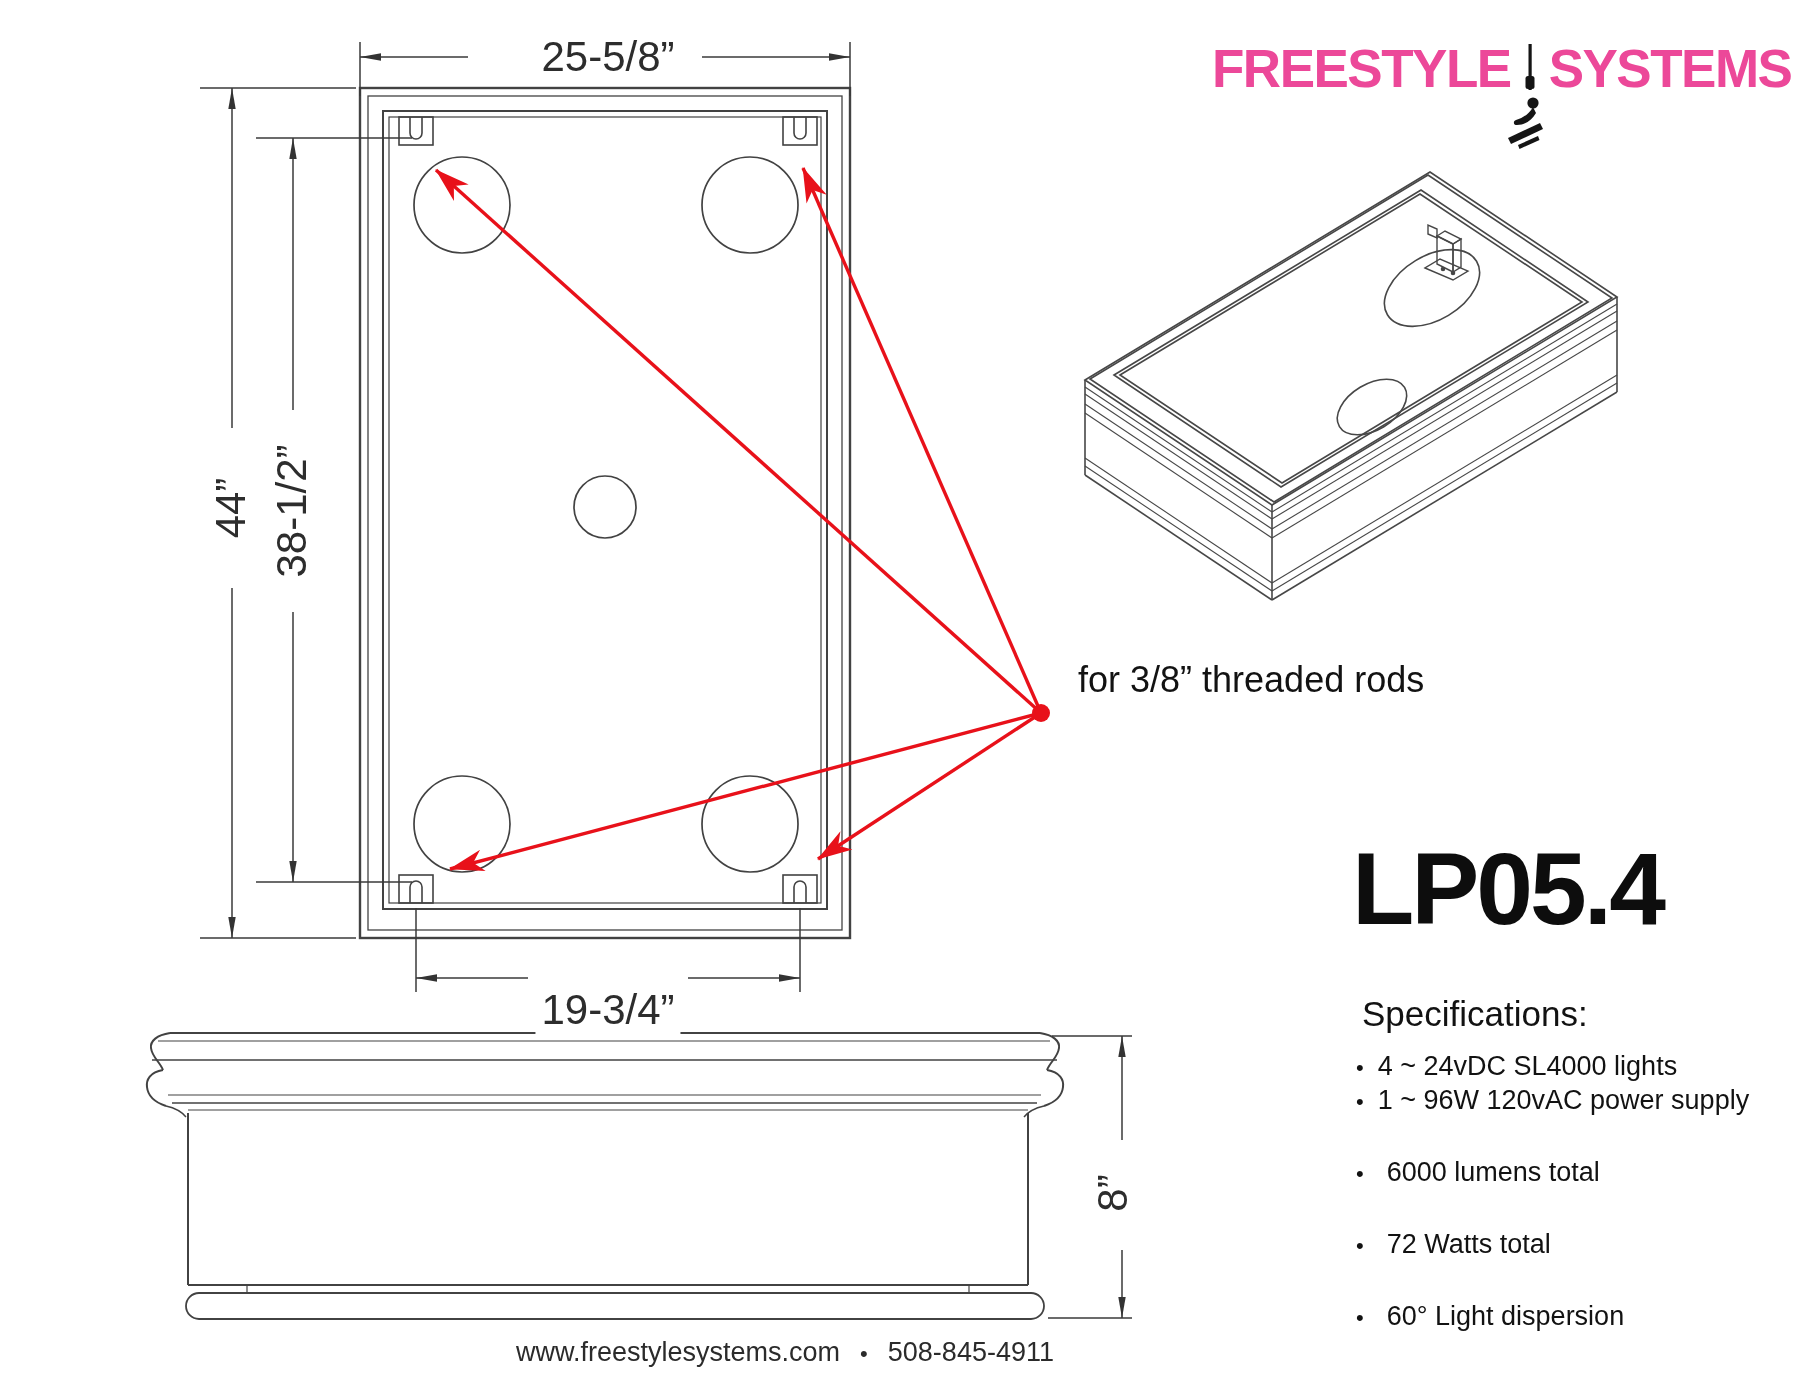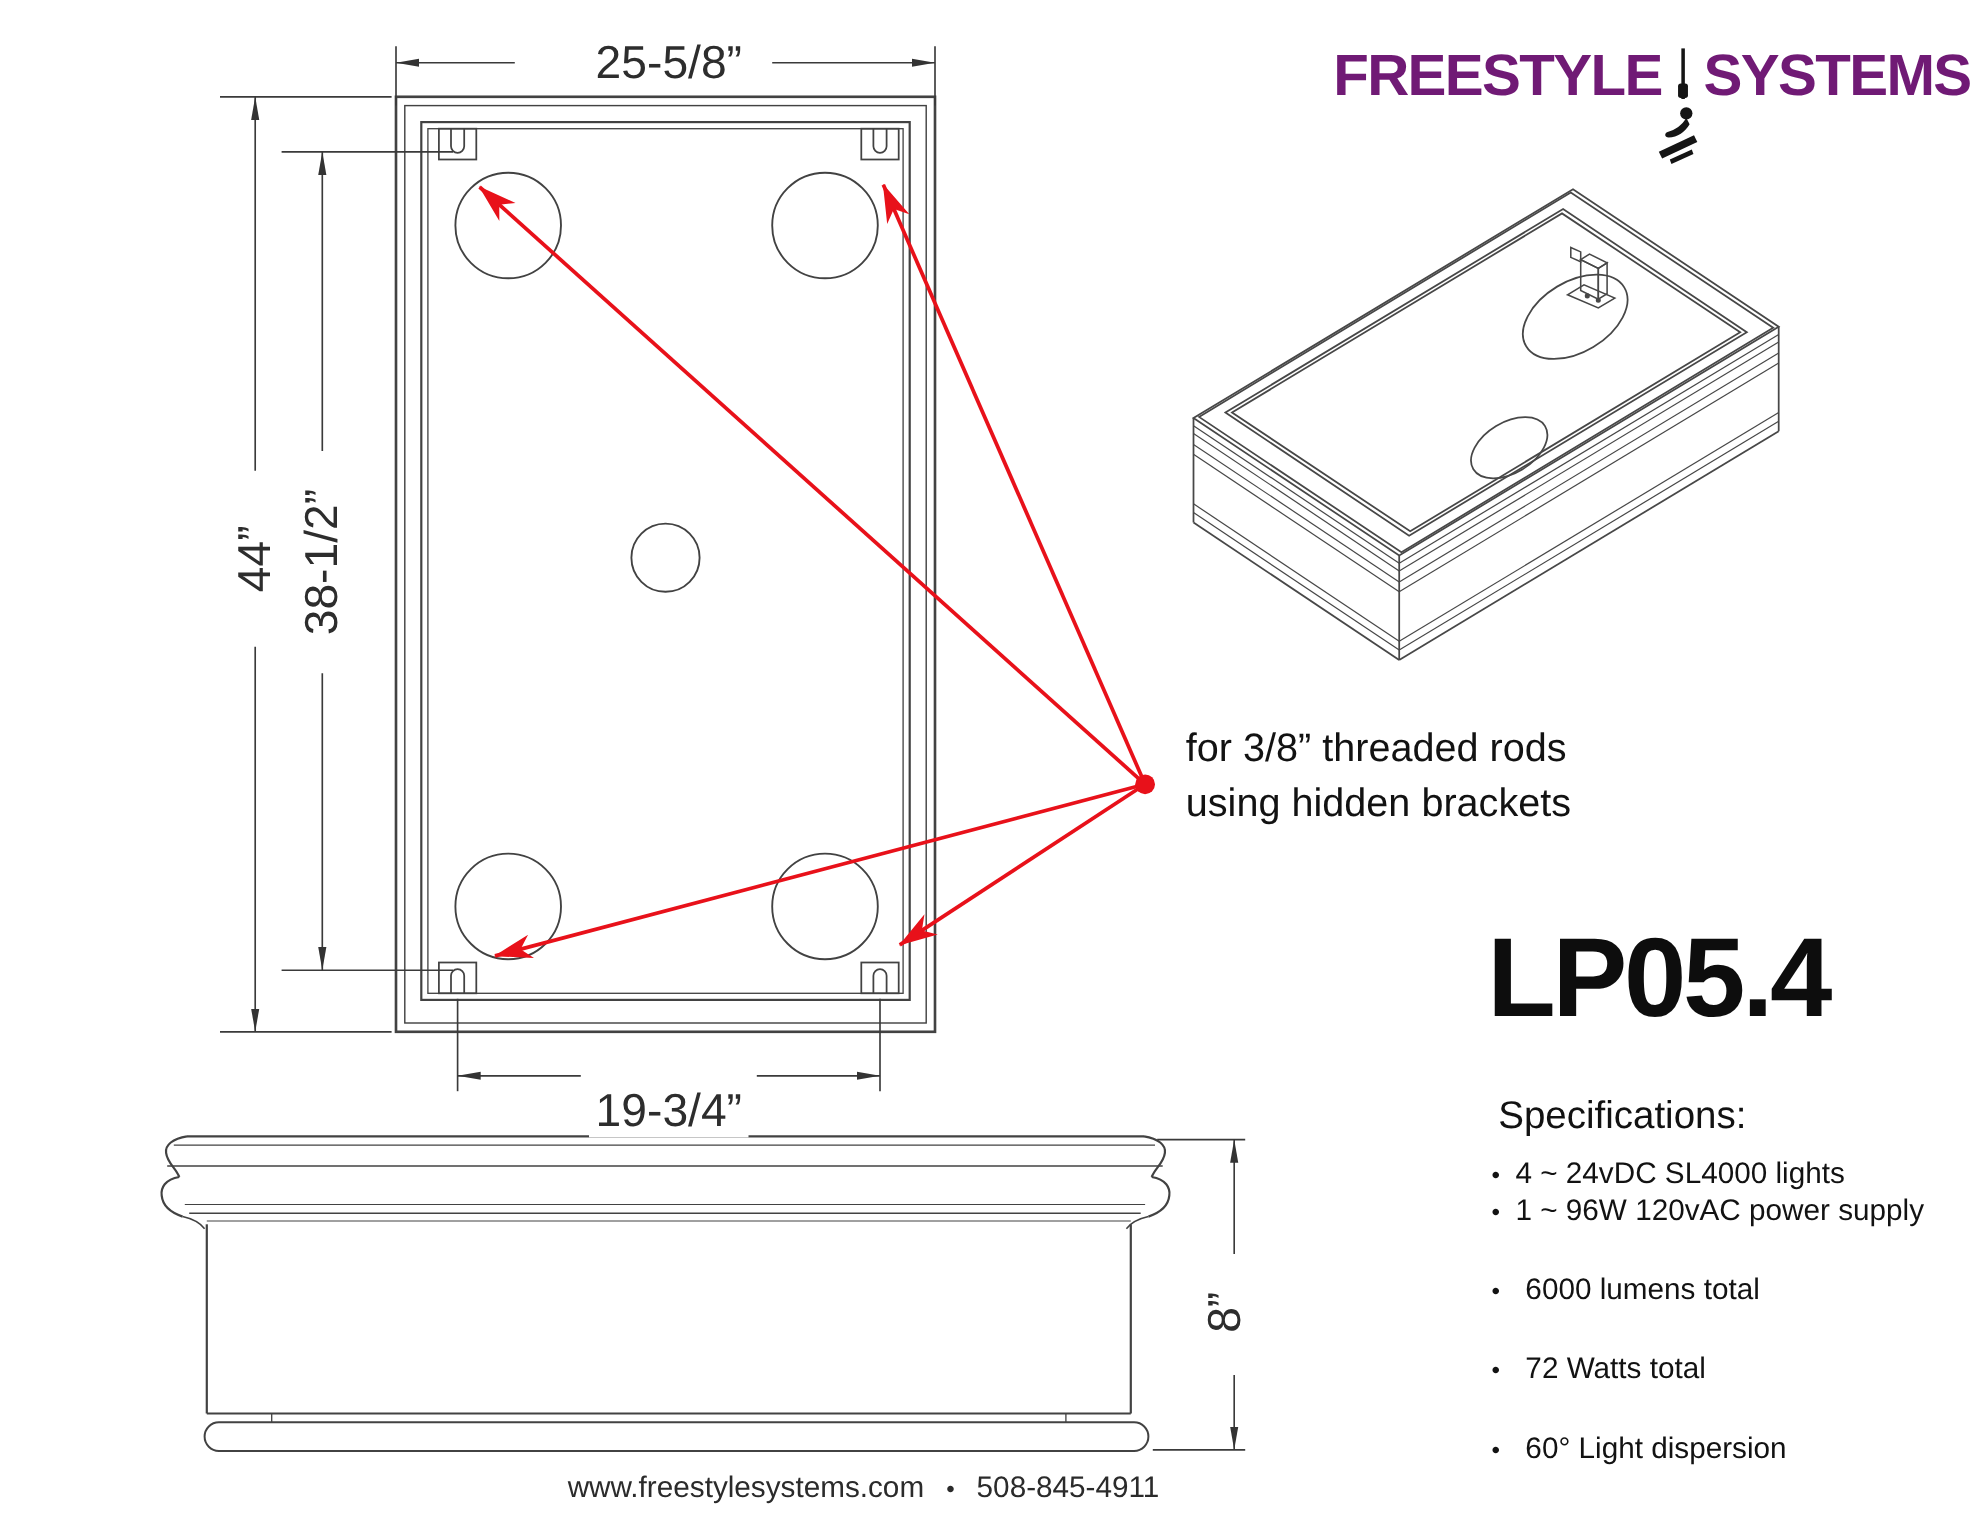--- a/index.html
+++ b/index.html
@@ -4,21 +4,21 @@
 <style>
   html,body{margin:0;padding:0;background:#ffffff;}
   body{width:1800px;height:1391px;position:relative;overflow:hidden;
        font-family:"Liberation Sans",sans-serif;color:#231f20;}
   .abs{position:absolute;}
   #drawing{left:0;top:0;}
   .dim{position:absolute;font-size:42px;color:#2d2d2d;white-space:nowrap;
        transform:translate(-50%,-50%);background:#fff;padding:0 6px;}
   .dim.rot{transform:translate(-50%,-50%) rotate(-90deg);}
   #logo{left:1212px;top:42px;display:flex;align-items:flex-start;
-        font-weight:bold;font-size:53px;letter-spacing:-1.5px;color:#701a75;line-height:1.0;}
+        font-weight:bold;font-size:53px;letter-spacing:-1.5px;color:#ec4899;line-height:1.0;}
   #logo .word{white-space:nowrap;}
   #skier-svg{margin:0 2px;overflow:visible;}
   #model{left:1352px;top:838px;font-weight:bold;font-size:102px;letter-spacing:-3px;
          color:#0d0d0d;line-height:1;}
   #note{left:1078px;top:655px;font-size:36px;line-height:50px;color:#121212;}
   #specs{left:1356px;top:994px;color:#121212;}
   #specs .heading{font-size:35px;margin-left:6px;margin-bottom:16px;}
   .spec-item{display:flex;align-items:baseline;font-size:27px;line-height:33px;white-space:nowrap;}
   .spec-item .bullet{font-size:22px;margin-right:14px;}
   .spec-item.sp .txt{padding-left:9px;margin-top:38px;}
@@ -191,21 +191,20 @@
         <path d="M-5,44 L27,29 L30,35 L-2,50 Z"></path>
         <path d="M5,51 L25,42 L26.5,46 L6.5,55 Z"></path>
       </g>
     </g>
   </svg>
   <span class="word">SYSTEMS</span>
 </div>
 
 <div id="note" class="abs">
   <div>for 3/8”  threaded rods</div>
-  <div>using hidden brackets</div>
 </div>
 
 <div id="model" class="abs">LP05.4</div>
 
 <div id="specs" class="abs">
   <div class="heading">Specifications:</div>
   <div class="spec-item">
     <span class="bullet">•</span>
     <span class="txt">4 ~ 24vDC SL4000 lights</span>
   </div>

